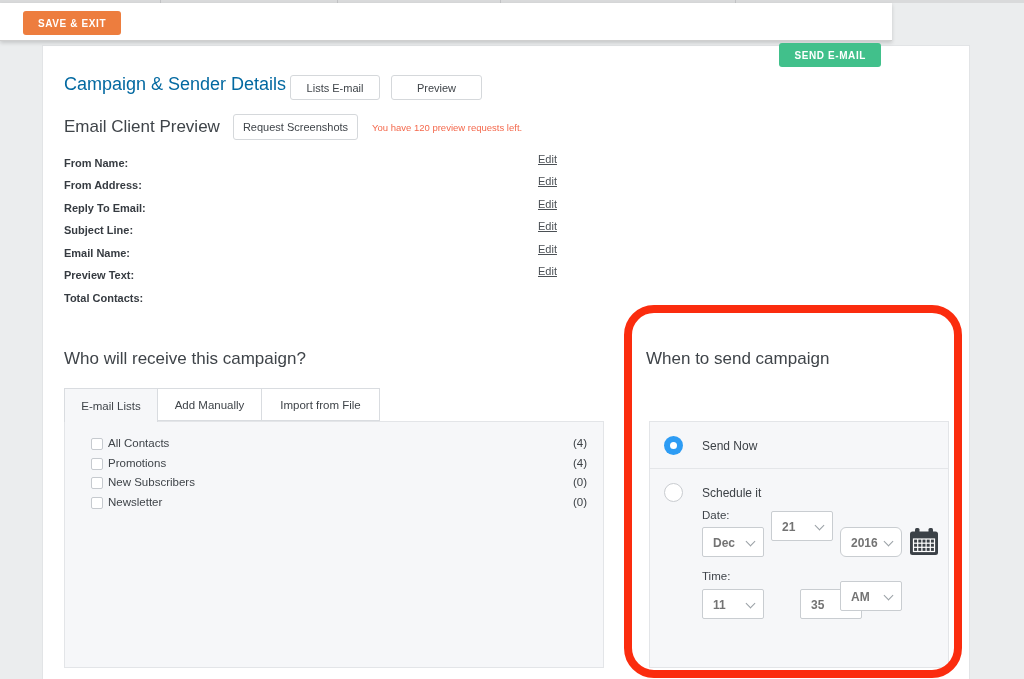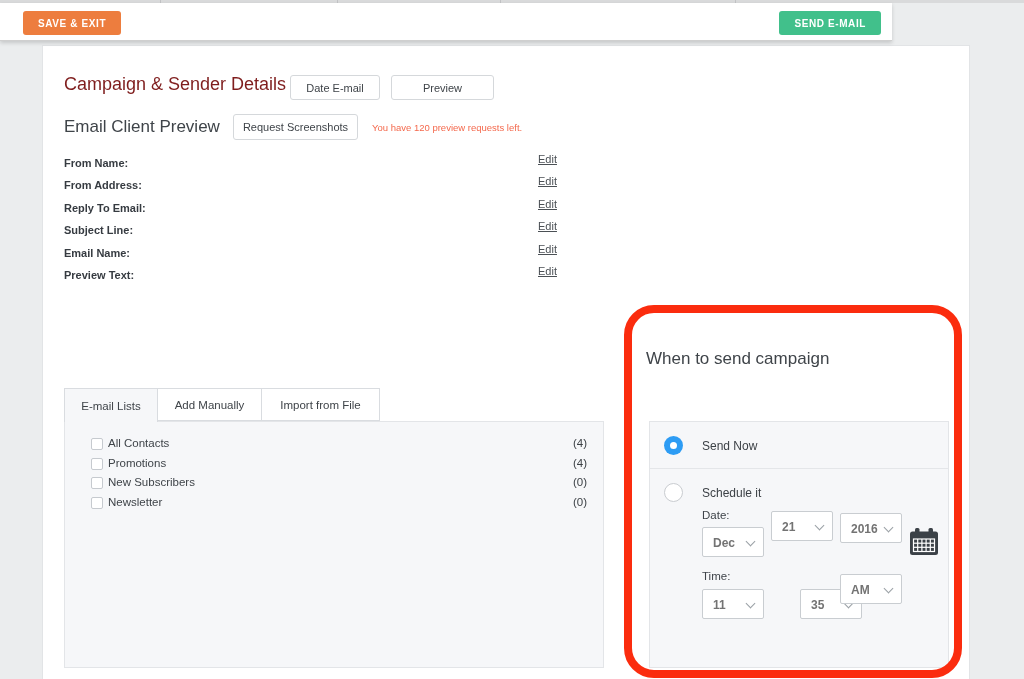--- a/index.html
+++ b/index.html
@@ -11,27 +11,27 @@
   .topstrip { position:absolute; left:0; top:0; width:1024px; height:3px; background:#d9dadb; }
   .topstrip .tick { position:absolute; top:0; width:1px; height:3px; background:#c2c3c5; }
 
   
   .toolbar { position:absolute; left:0; top:3px; width:892px; height:38px; background:#ffffff;
              border-bottom:1px solid #cfcfcf; box-shadow:0 2px 4px rgba(0,0,0,.16); z-index:5; }
   .tb-btn { position:absolute; top:8px; height:24px; border:none; border-radius:3px; color:#fff;
             font-family:"Liberation Sans",sans-serif; font-size:10px; font-weight:bold;
             letter-spacing:.6px; padding:0 15px; cursor:pointer; }
   .tb-save { left:23px; background:#ed7d3e; }
-  .tb-send { right:11px; background:#41c08b; }
+  .tb-send { right:11px; background:#41c08b;margin-top:32px; }
 
   
   .card { position:absolute; left:42px; top:45px; width:928px; height:640px;
           background:#ffffff; border:1px solid #e2e4e6; border-bottom:none; }
 
-  .h-lg { position:absolute; font-size:18px; font-weight:400; color:#7f1d1d; }
+  .h-lg { position:absolute; font-size:18px; font-weight:400; color:#0369a1; }
   .h-md { position:absolute; font-size:17px; font-weight:400; color:#3f4449; }
 
   .ghost-btn { position:absolute; background:#fff; border:1px solid #d5d8db; border-radius:3px;
                font-family:"Liberation Sans",sans-serif; font-size:11px; color:#3f4449;
                text-align:center; cursor:pointer; }
 
   .note-red { position:absolute; font-size:9.5px; color:#f4694d; }
 
   
   .detail-row { position:absolute; left:21px; width:520px; height:22px; }
@@ -93,22 +93,22 @@
   </div>
 
   <div class="toolbar">
     <button class="tb-btn tb-save">SAVE &amp; EXIT</button>
     <button class="tb-btn tb-send">SEND E-MAIL</button>
   </div>
 
   <div class="card">
 
     <div class="h-lg" style="left:21px; top:28px;">Campaign &amp; Sender Details</div>
-    <button class="ghost-btn" style="left:247px; top:29px; width:90px; height:25px;">Date E-mail</button>
-    <button class="ghost-btn" style="left:348px; top:29px; width:103px; height:25px;">Preview</button>
+    <button class="ghost-btn" style="left:247px; top:29px; width:90px; height:25px;">Lists E-mail</button>
+    <button class="ghost-btn" style="left:348px; top:29px; width:91px; height:25px;">Preview</button>
 
     <div class="h-md" style="left:21px; top:71px;">Email Client Preview</div>
     <button class="ghost-btn" style="left:190px; top:68px; width:125px; height:26px;">Request Screenshots</button>
     <div class="note-red" style="left:329px; top:76px;">You have 120 preview requests left.</div>
 
     <div class="detail-row" style="top:107px">
       <span class="detail-label">From Name:</span>
       <a class="edit-link">Edit</a>
     </div>
     <div class="detail-row" style="top:129px">
@@ -124,21 +124,25 @@
       <a class="edit-link">Edit</a>
     </div>
     <div class="detail-row" style="top:197px">
       <span class="detail-label">Email Name:</span>
       <a class="edit-link">Edit</a>
     </div>
     <div class="detail-row" style="top:219px">
       <span class="detail-label">Preview Text:</span>
       <a class="edit-link">Edit</a>
     </div>
-
+    <div class="detail-row" style="top:242px">
+      <span class="detail-label">Total Contacts:</span>
+    </div>
+
+    <div class="h-md" style="left:21px; top:303px;">Who will receive this campaign?</div>
 
     <div class="tabs">
       <div class="tab active" style="width:94px">E-mail Lists</div>
       <div class="tab" style="width:105px">Add Manually</div>
       <div class="tab" style="width:119px">Import from File</div>
     </div>
 
     <div class="list-panel">
       <div class="list-item" style="top:14px">
         <span class="checkbox"></span>
@@ -176,21 +180,21 @@
       <span class="small-label" style="left:52px; top:87px;">Date:</span>
 
       <div class="sel" style="left:52px; top:105px;">
         <span class="val">Dec</span>
         <span class="chev"></span>
       </div>
       <div class="sel" style="left:121px; top:89px;">
         <span class="val">21</span>
         <span class="chev"></span>
       </div>
-      <div class="sel" style="left:190px; top:91px;">
+      <div class="sel" style="left:190px; top:105px;border-radius:6px;">
         <span class="val">2016</span>
         <span class="chev"></span>
       </div>
 
       <svg class="cal-icon" viewBox="0 0 30 28">
         <rect x="1" y="3.5" width="28" height="23.5" rx="2.5" fill="#3b4147"></rect>
         <rect x="6" y="0" width="4.5" height="7" rx="1.5" fill="#3b4147"></rect>
         <rect x="19.5" y="0" width="4.5" height="7" rx="1.5" fill="#3b4147"></rect>
         <g stroke="#ffffff" stroke-width="1.2" fill="none">
           <rect x="4.5" y="11" width="21" height="12.5"></rect>
@@ -206,21 +210,21 @@
       <span class="small-label" style="left:52px; top:148px;">Time:</span>
 
       <div class="sel" style="left:52px; top:167px;">
         <span class="val">11</span>
         <span class="chev"></span>
       </div>
       <div class="sel" style="left:121px; top:167px;margin-left:29px;">
         <span class="val">35</span>
         <span class="chev"></span>
       </div>
-      <div class="sel" style="left:190px; top:152px;">
+      <div class="sel" style="left:190px; top:159px;">
         <span class="val">AM</span>
         <span class="chev"></span>
       </div>
     </div>
 
   </div>
 
   <div class="annotation"></div>
 
 </div>

